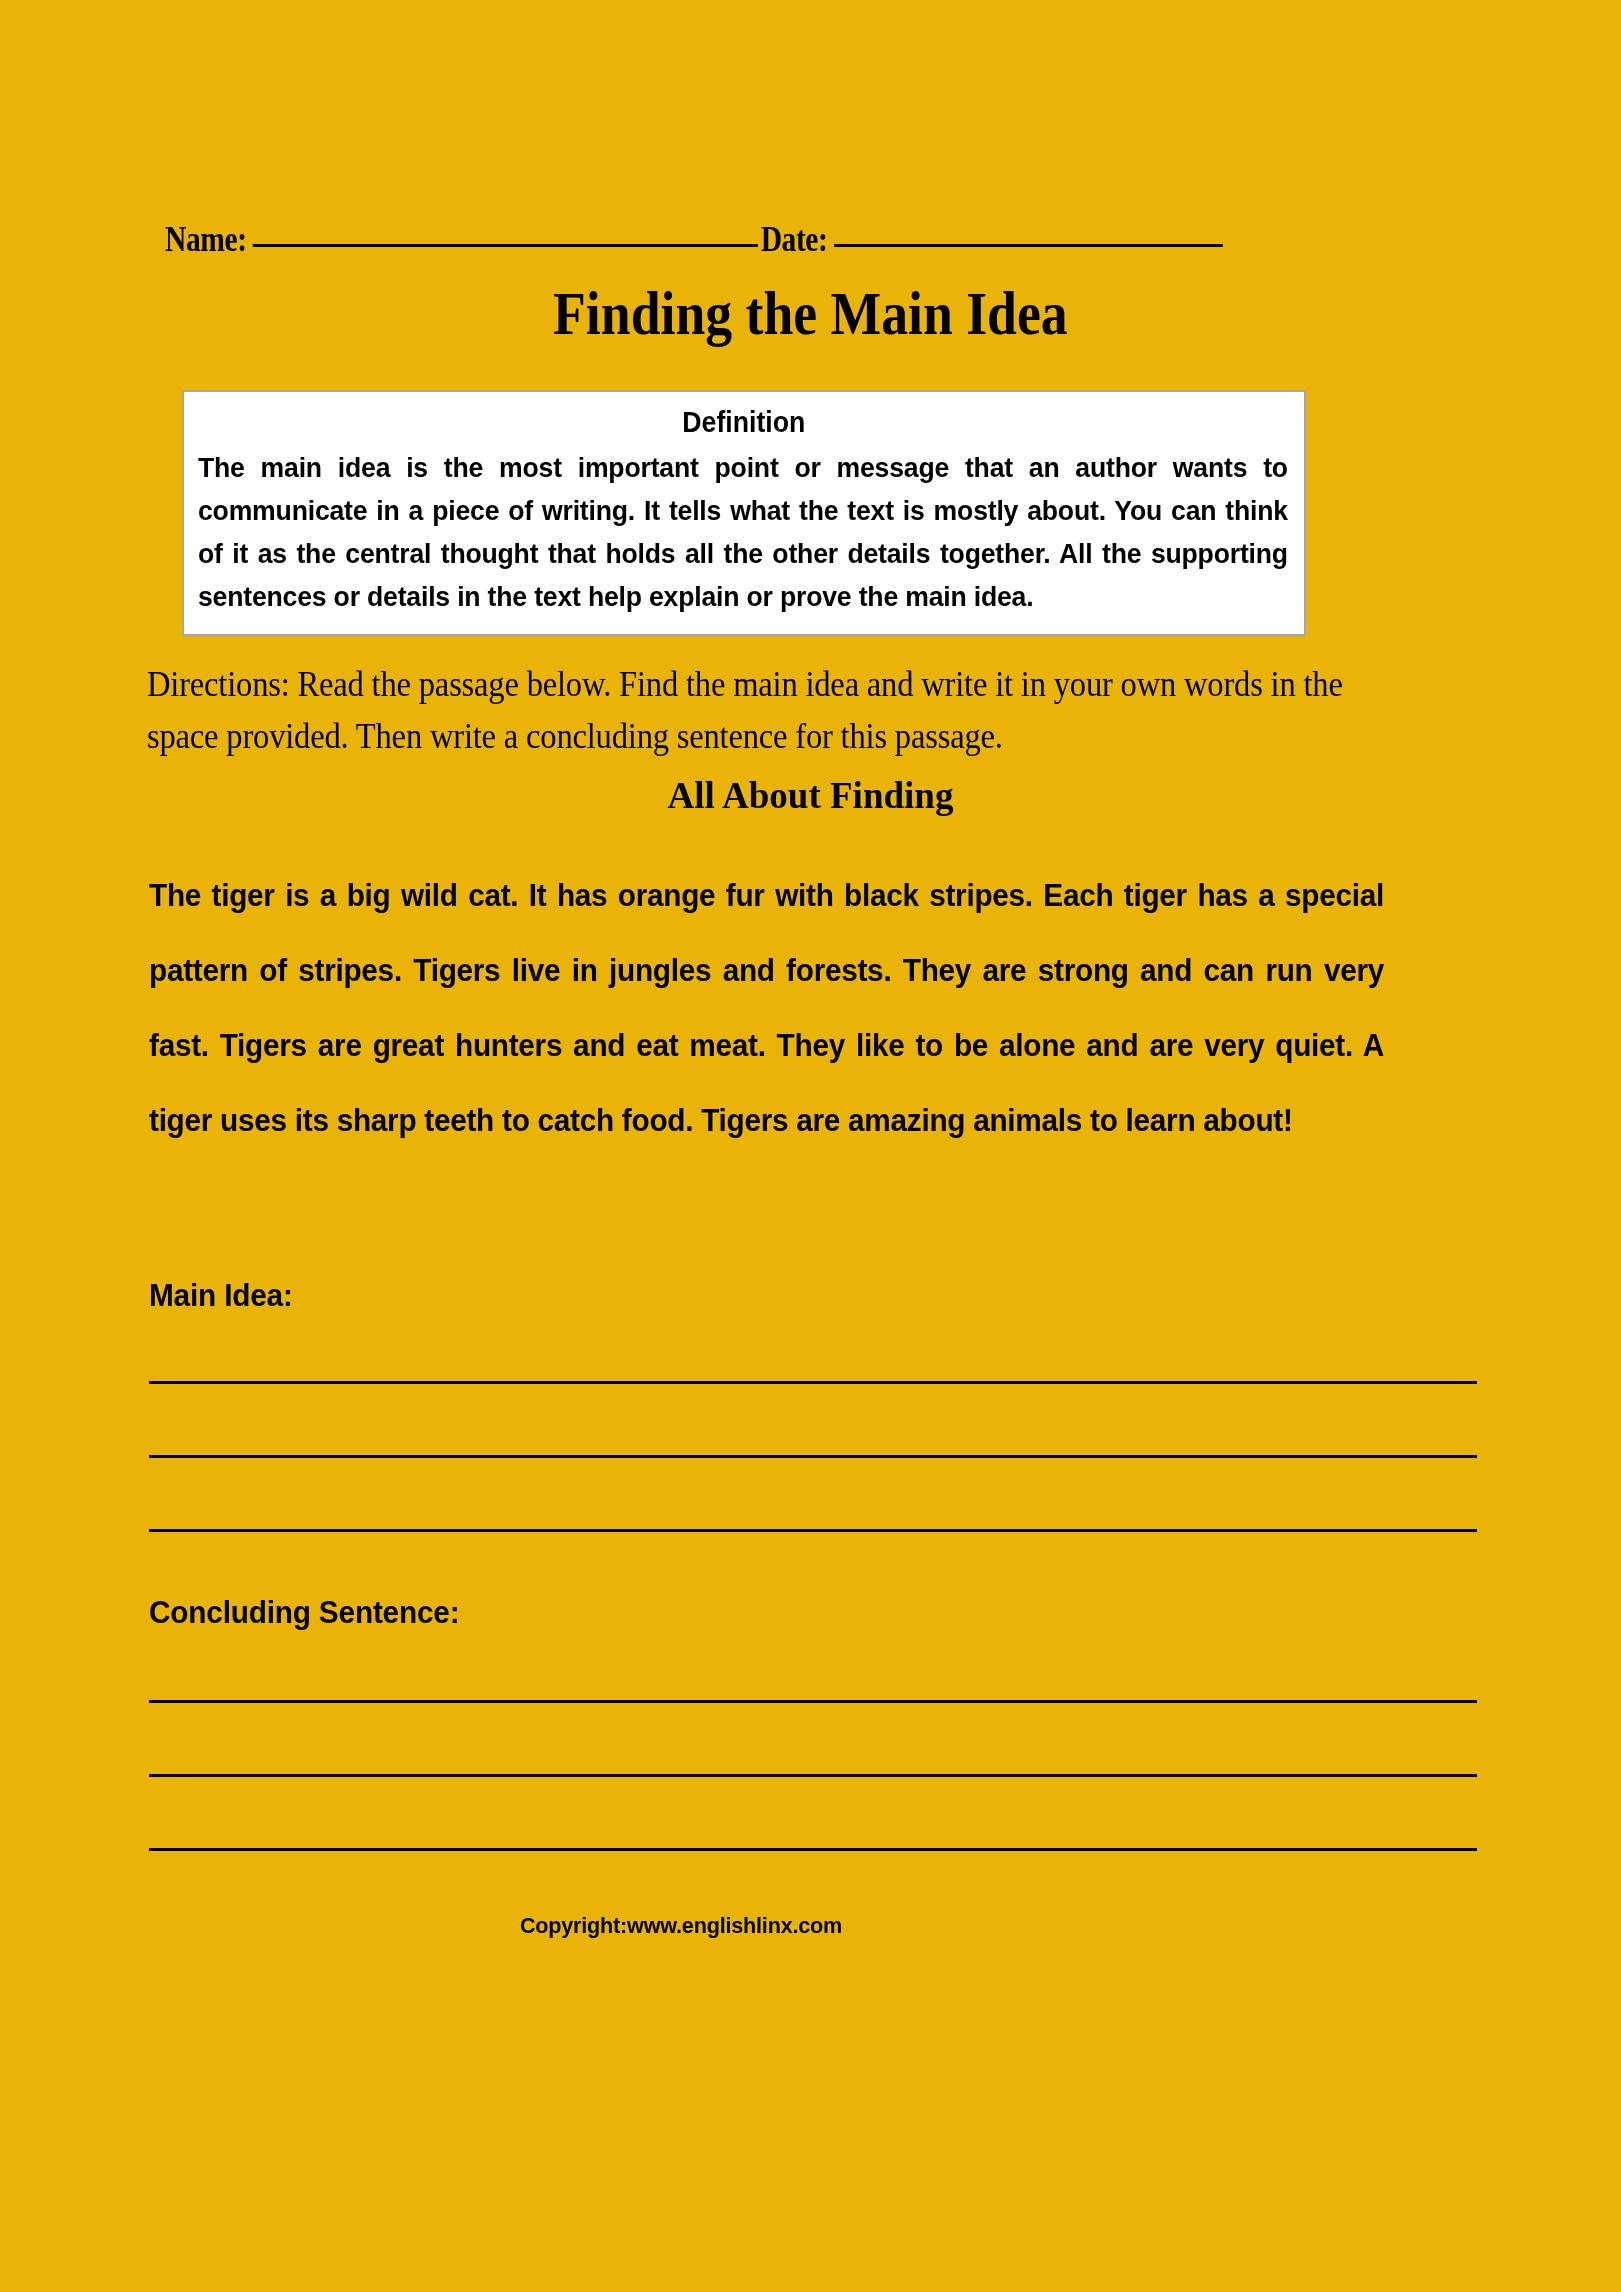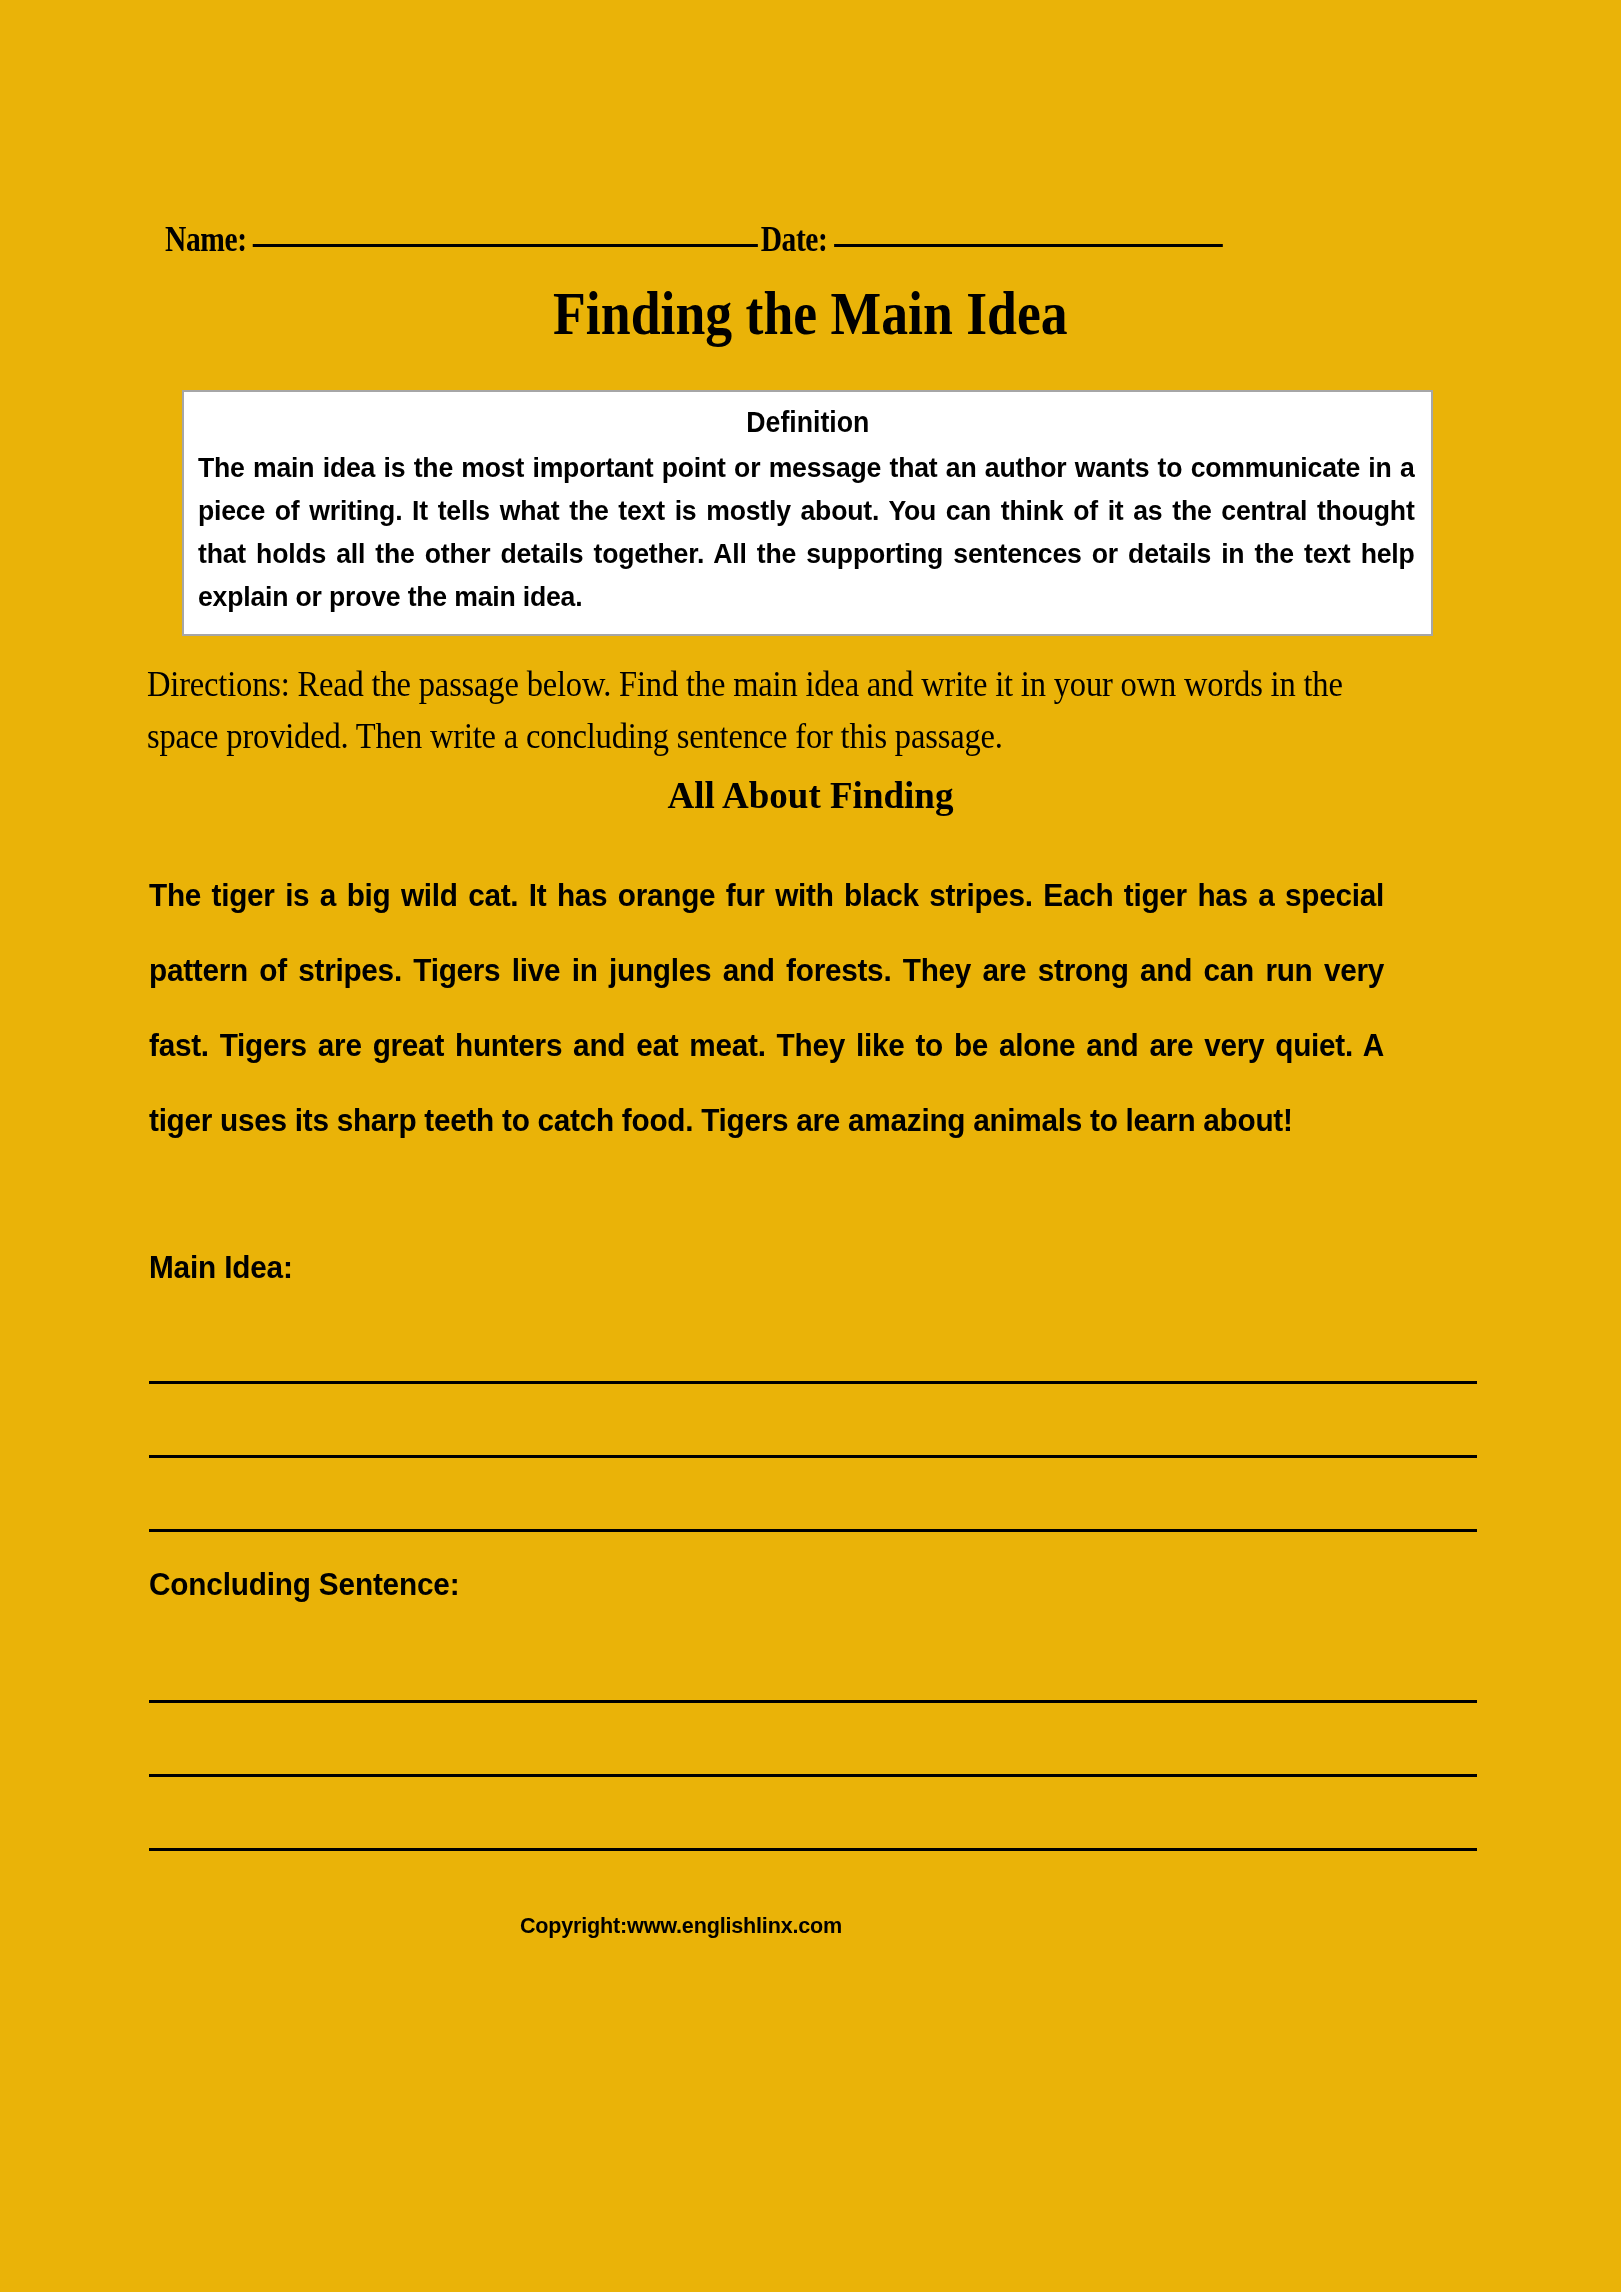--- a/index.html
+++ b/index.html
@@ -71,21 +71,21 @@
   .worksheet-title span {
     display: inline-block;
     transform: scaleX(0.88);
   }
 
   
   .definition-box {
     position: absolute;
     left: 182px;
     top: 390px;
-    width: 1251px;
+    width: 1124px;
     border: 2px solid #a6a6a6;
     box-sizing: border-box;
     padding: 9.8px 13.7px 15.7px 13.7px;
     background: #ffffff;
   }
   .definition-heading {
     text-align: center;
     font-family: "Liberation Sans", sans-serif;
     font-weight: bold;
     font-size: 29px;
@@ -150,20 +150,21 @@
   }
 
   
   .prompt-label {
     position: absolute;
     left: 149px;
     font-family: "Liberation Sans", sans-serif;
     font-weight: bold;
     font-size: 32px;
     letter-spacing: -0.2px;
+    margin-top: 28px;
   }
   .prompt-label span { display: inline-block; transform: scaleX(0.93); transform-origin: left center; }
   #main-idea-label { top: 1249px; }
   #concluding-label { top: 1566px; }
 
   
   .answer-lines {
     position: absolute;
     left: 149px;
     width: 1328px;

